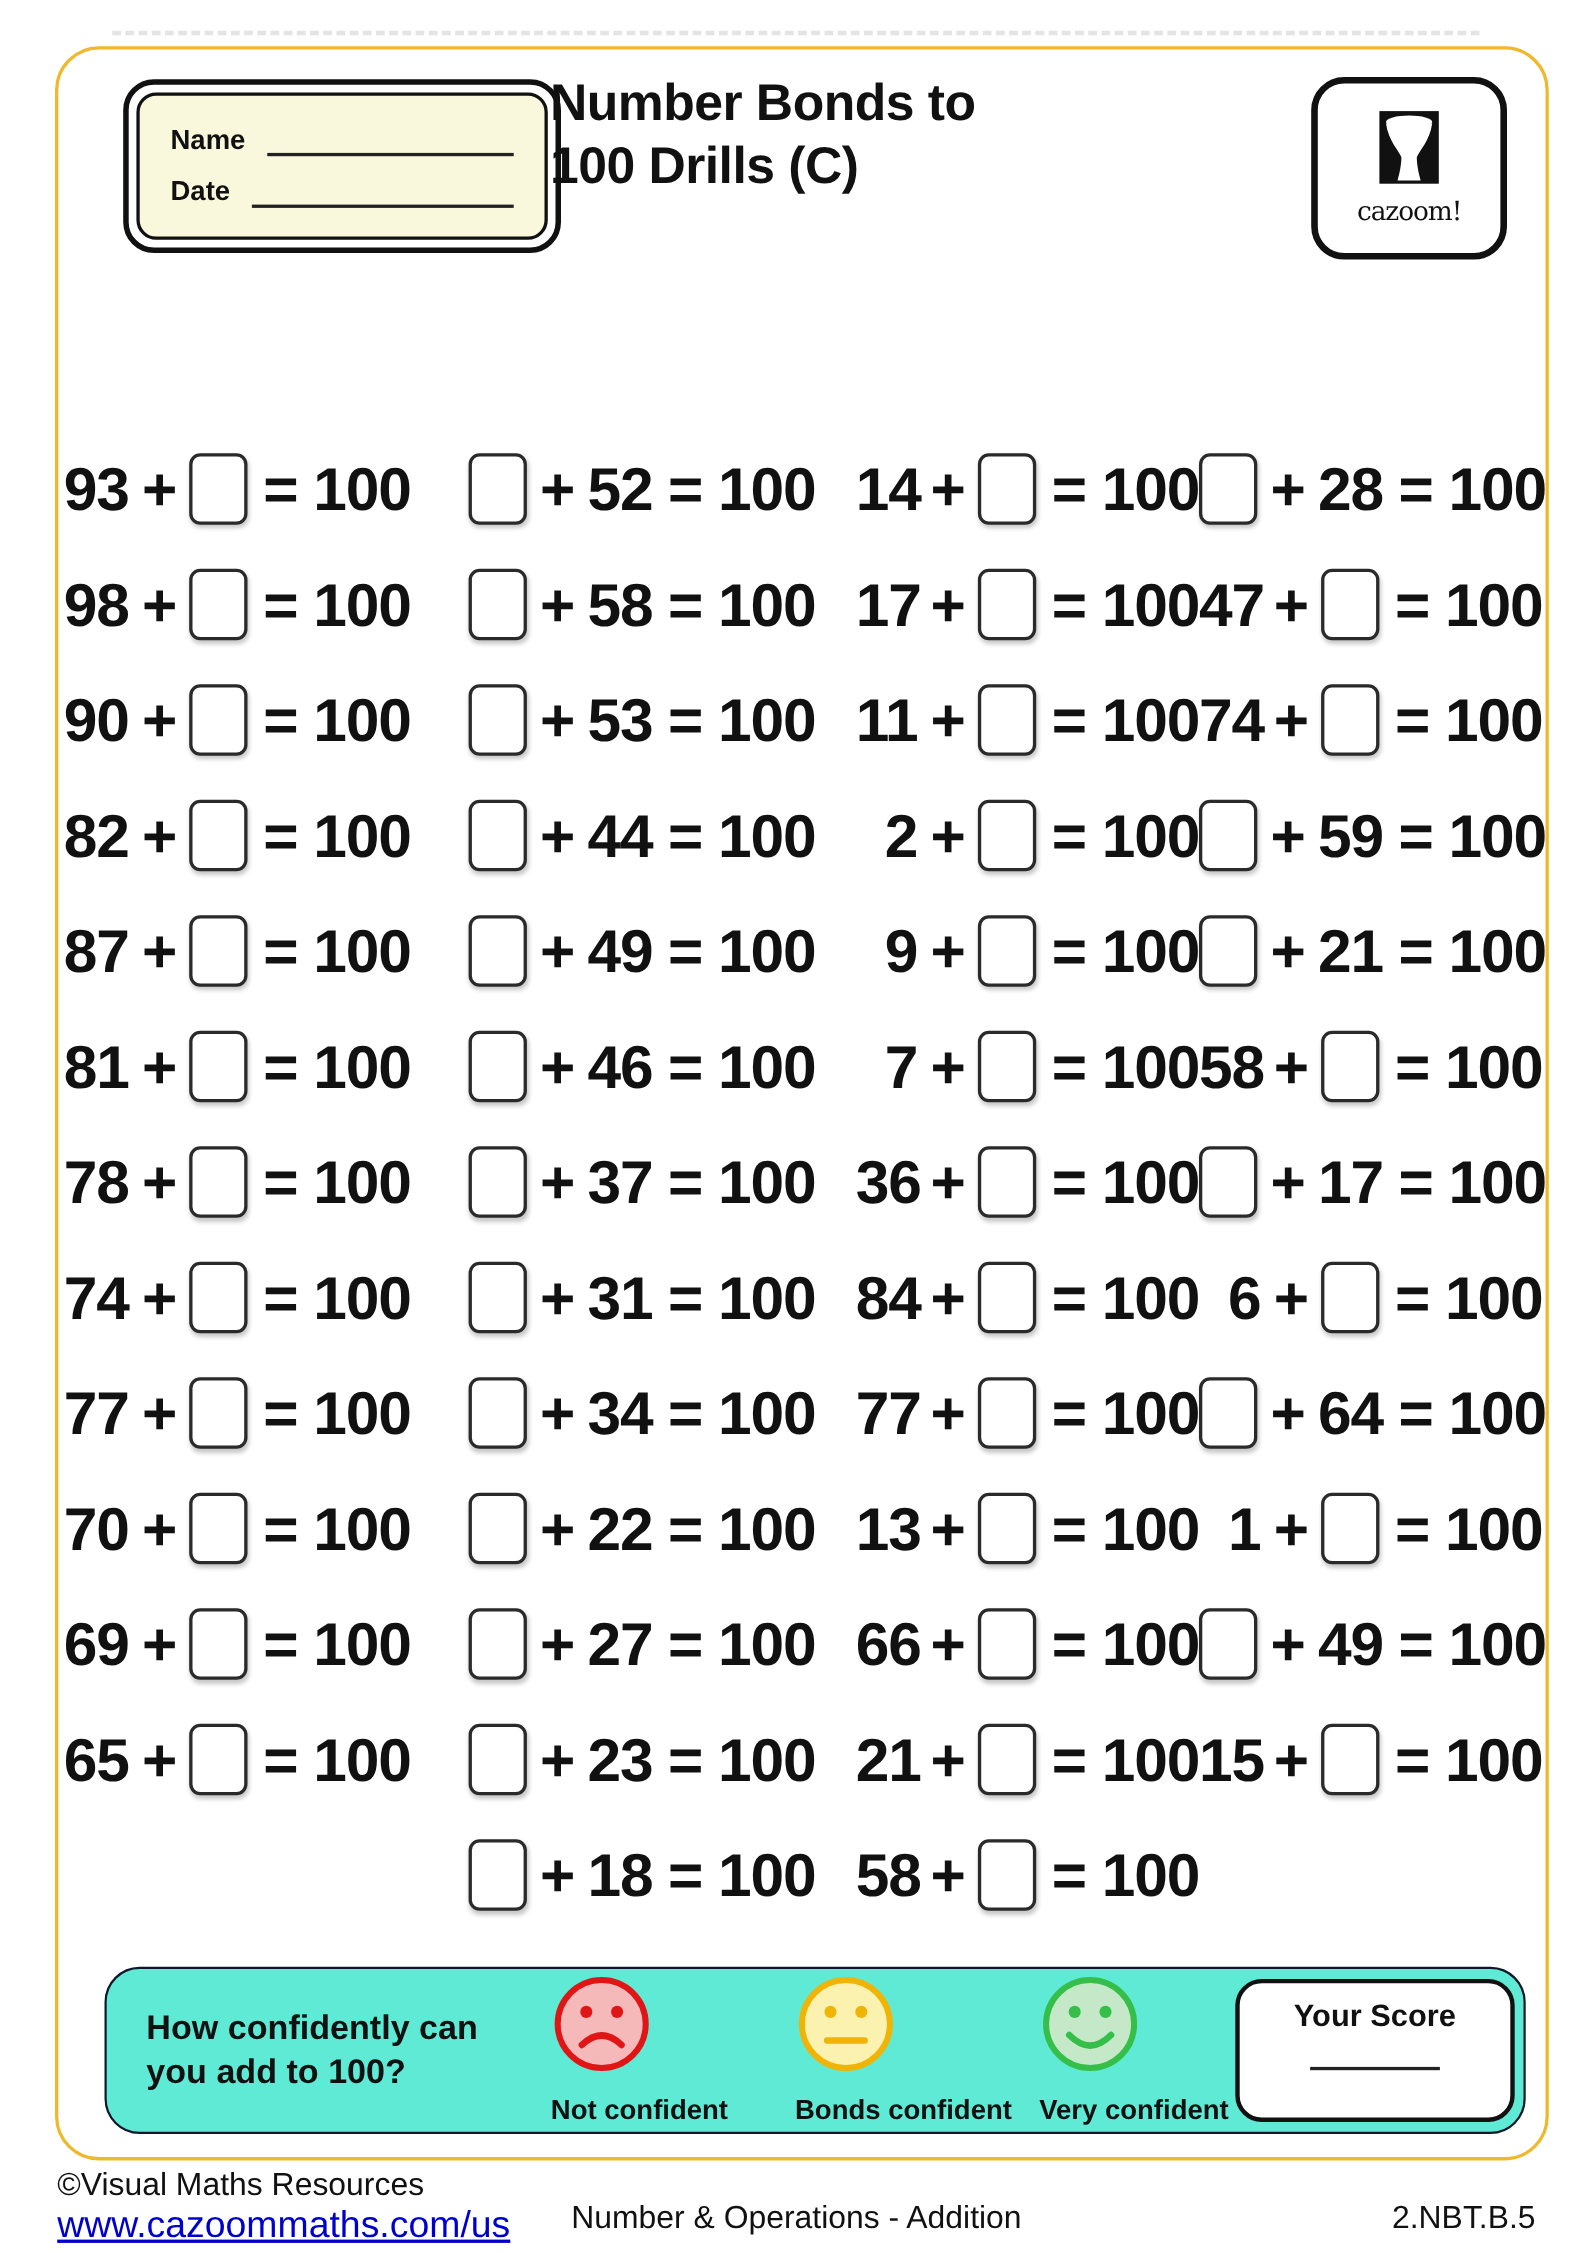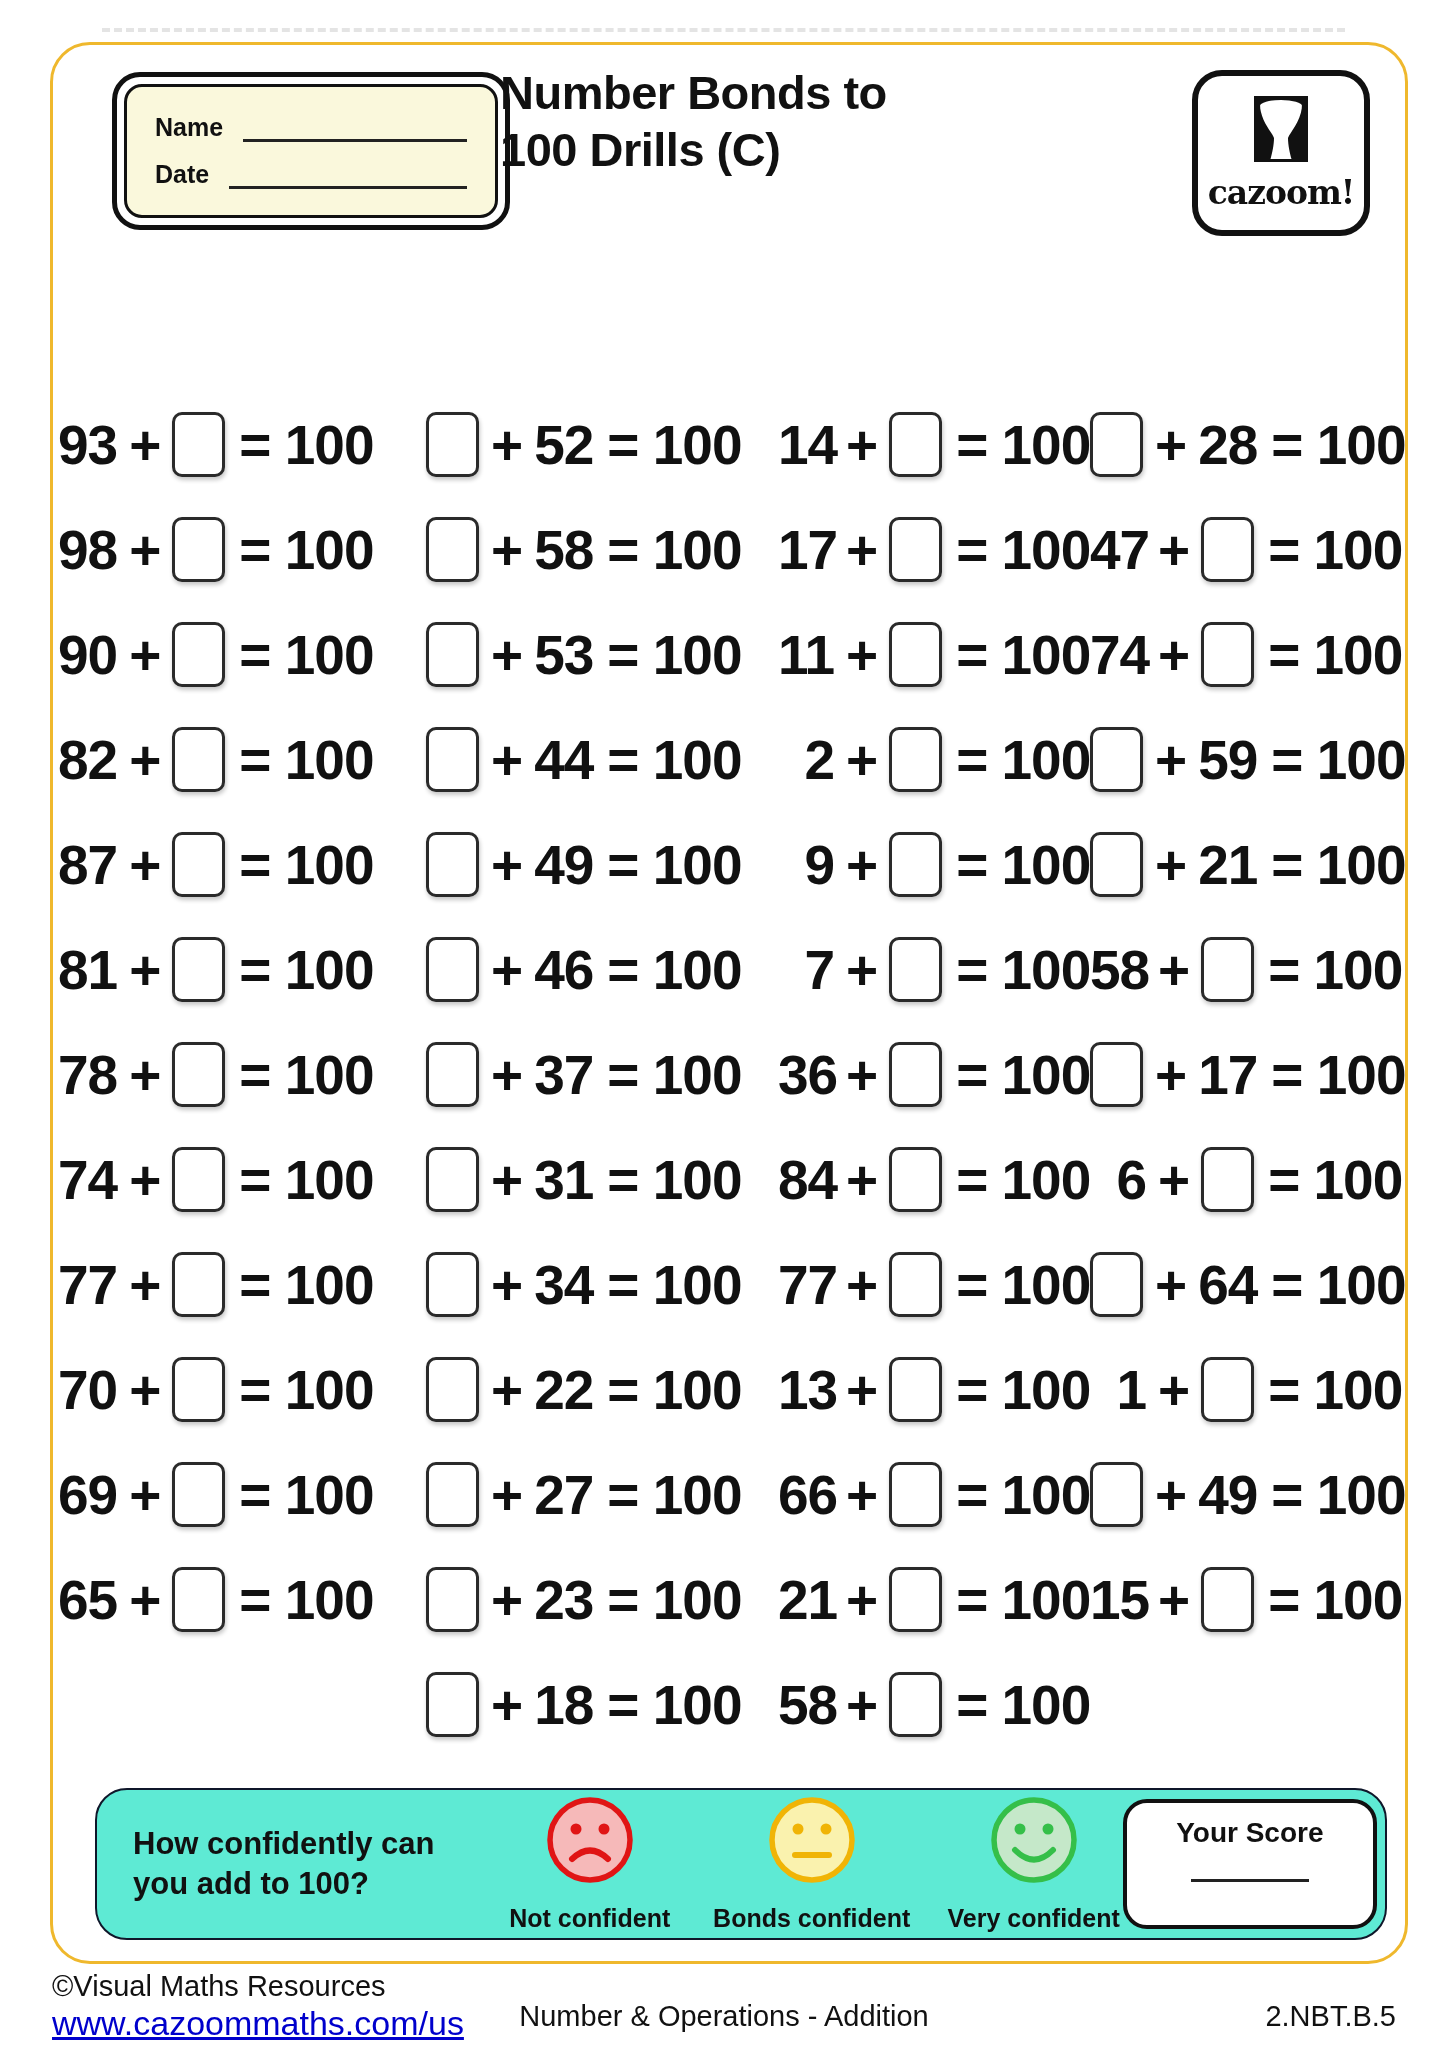--- a/index.html
+++ b/index.html
@@ -32,21 +32,21 @@
   .title{
     position:absolute;left:500px;top:64px;
     font-size:47px;font-weight:bold;line-height:1.22;letter-spacing:-.5px;
   }
   .logo{
     position:absolute;left:1192px;top:70px;width:178px;height:166px;
     border:6px solid #111;border-radius:30px;background:#fff;box-sizing:border-box;
     display:flex;flex-direction:column;align-items:center;justify-content:center;
   }
   .logo-text{
-    font-family:"DejaVu Serif",serif;font-weight:bold;font-size:33px;
+    font-family:"DejaVu Serif",serif;font-weight:normal;font-size:24px;
     letter-spacing:-1px;margin-top:-4px;
   }
   
   .grid{
     position:absolute;left:58px;top:392px;width:1340px;
     display:grid;grid-template-columns:368px 352px 312px 308px;
     grid-auto-rows:105px;
   }
   .pcell{display:flex;align-items:center;font-size:55px;font-weight:bold;letter-spacing:-1px;white-space:nowrap;}
   .numA{min-width:56px;text-align:right;display:inline-block;}
@@ -59,21 +59,21 @@
     box-shadow:1px 3px 4px rgba(0,0,0,.22);
   }
   
   .conf-bar{
     position:absolute;left:95px;top:1788px;width:1292px;height:152px;
     box-sizing:border-box;border:2px solid #0f172a;border-radius:32px;
     background:#5eead4;display:flex;align-items:center;
   }
   .conf-q{margin-left:36px;font-size:31px;font-weight:bold;line-height:1.3;width:330px;}
   .conf-opts{display:flex;align-items:flex-start;margin-left:40px;gap:44px;}
-  .conf-opt{display:flex;flex-direction:column;align-items:center;width:178px;gap:16px;}
+  .conf-opt{display:flex;flex-direction:column;width:178px;gap:16px;}
   .conf-label{font-size:25px;font-weight:bold;margin-top:0;white-space:nowrap;}
   .score-box{
     margin-left:auto;margin-right:8px;width:256px;height:130px;box-sizing:border-box;
     background:#fff;border:4px solid #111;border-radius:24px;text-align:center;
   }
   .score-title{font-size:28px;font-weight:bold;margin-top:14px;}
   .score-line{width:118px;border-bottom:3px solid #222;height:30px;margin:0 auto;}
   
   .foot-copy{position:absolute;left:52px;top:1970px;font-size:29px;}
   .foot-link{position:absolute;left:52px;top:2004px;font-size:34px;color:#0000cc;text-decoration:underline;}

